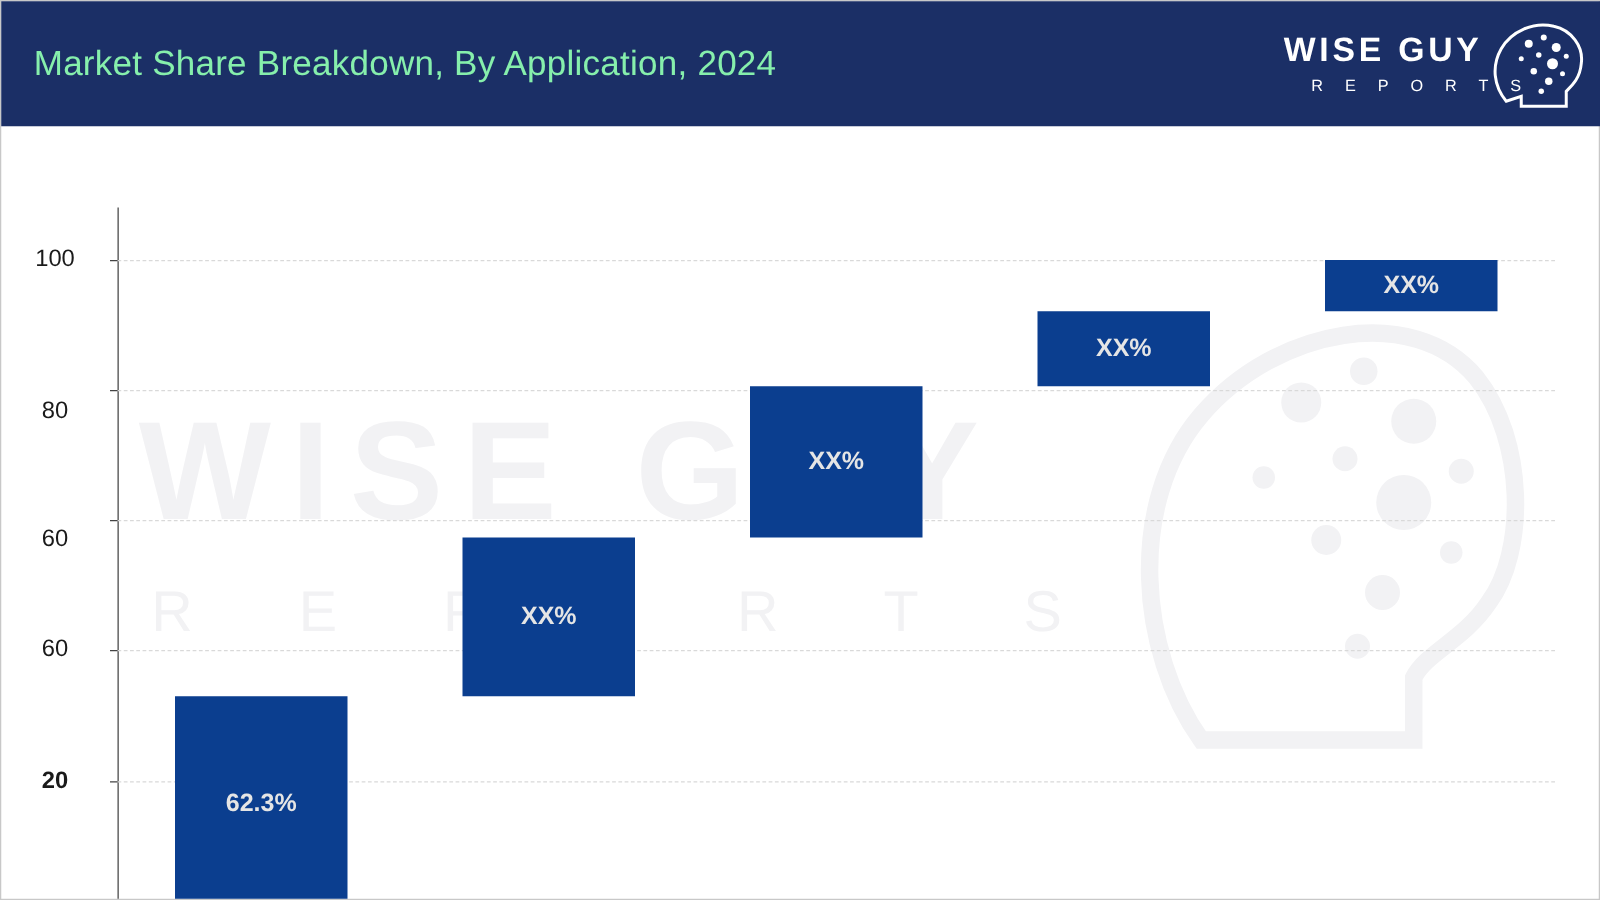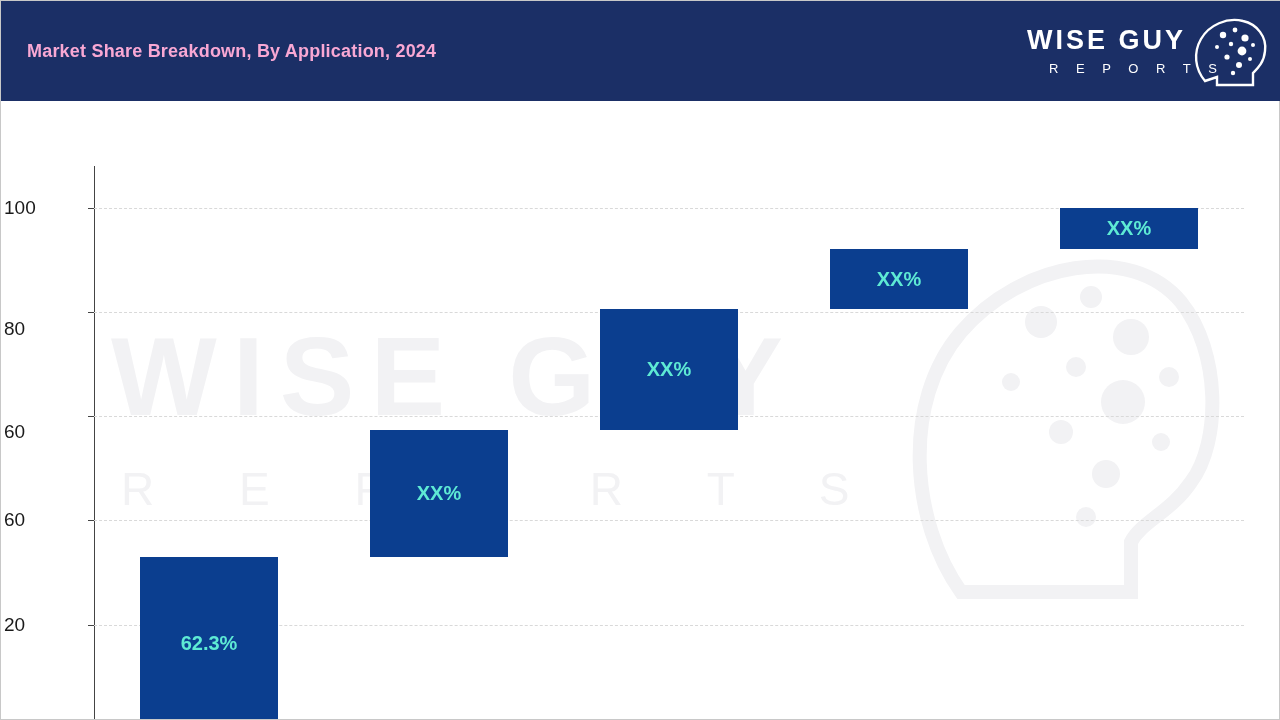--- a/index.html
+++ b/index.html
@@ -27,23 +27,23 @@
     position: absolute;
     left: 0;
     top: 0;
     width: 1280px;
     height: 100px;
     background: #1b2f66;
     display: flex;
     align-items: center;
   }
   .header-title {
-    color: #f9a8d4;
-    font-size: 18px;
-    font-weight: bold;
+    color: #86efac;
+    font-size: 28px;
+    font-weight: normal;
     margin-left: 26px;
     letter-spacing: 0.2px;
   }
   .logo {
     position: absolute;
     right: 10px;
     top: 8px;
     width: 250px;
     height: 84px;
   }
@@ -134,41 +134,41 @@
     left: 0;
     top: 0;
     width: 0;
     height: 563px;
     border-left: 1px solid #444444;
   }
   .tick-label {
     position: absolute;
     right: 1160px;
     width: 80px;
-    text-align: left;
+    text-align: center;
     font-size: 19px;
     color: #1a1a1a;
     transform: translateY(-11px);
   }
   .tick-mark {
     position: absolute;
     left: -6px;
     width: 6px;
     height: 0;
     border-top: 1px solid #444444;
   }
   .bar {
     position: absolute;
     background: #0b3e8f;
     display: flex;
     align-items: center;
     justify-content: center;
   }
   .bar-label {
-    color: #5eead4;
+    color: #e5e5e5;
     font-size: 20px;
     font-weight: bold;
   }
 </style>
 </head>
 <body>
 
 <div class="page">
 
   <div class="header">
@@ -219,21 +219,21 @@
 
       <div id="grid-layer">
           <div class="gridline" style="top: 458.741px;"></div>
           <div class="gridline" style="top: 354.481px;"></div>
           <div class="gridline" style="top: 250.222px;"></div>
           <div class="gridline" style="top: 145.963px;"></div>
           <div class="gridline" style="top: 41.7037px;"></div>
         </div>
       <div id="tick-layer">
           <div class="tick-label" style="top: 563px;">0</div>
-          <div class="tick-label" style="top: 458.741px;">20</div>
+          <div class="tick-label" style="top: 458.741px; font-weight: bold;">20</div>
           <div class="tick-mark" style="top: 458.741px;"></div>
           <div class="tick-label" style="top: 354.481px;">60</div>
           <div class="tick-mark" style="top: 354.481px;"></div>
           <div class="tick-label" style="top: 250.222px; margin-top: 16px;">60</div>
           <div class="tick-mark" style="top: 250.222px;"></div>
           <div class="tick-label" style="top: 163px;">80</div>
           <div class="tick-mark" style="top: 145.963px;"></div>
           <div class="tick-label" style="top: 41.7037px;">100</div>
           <div class="tick-mark" style="top: 41.7037px;"></div>
         </div>

